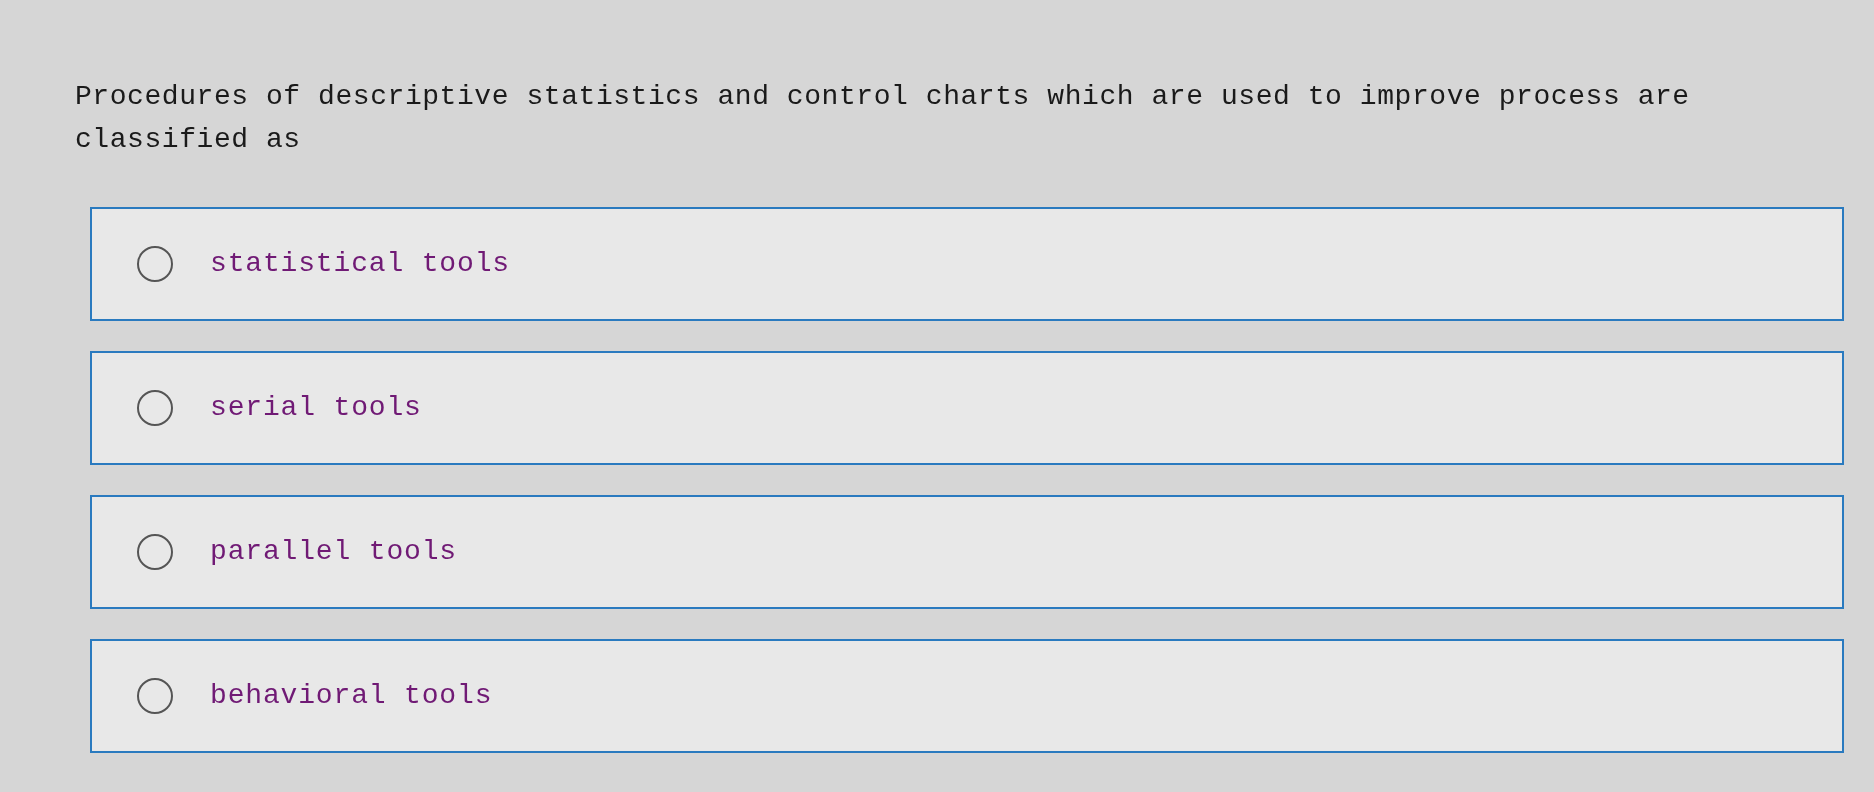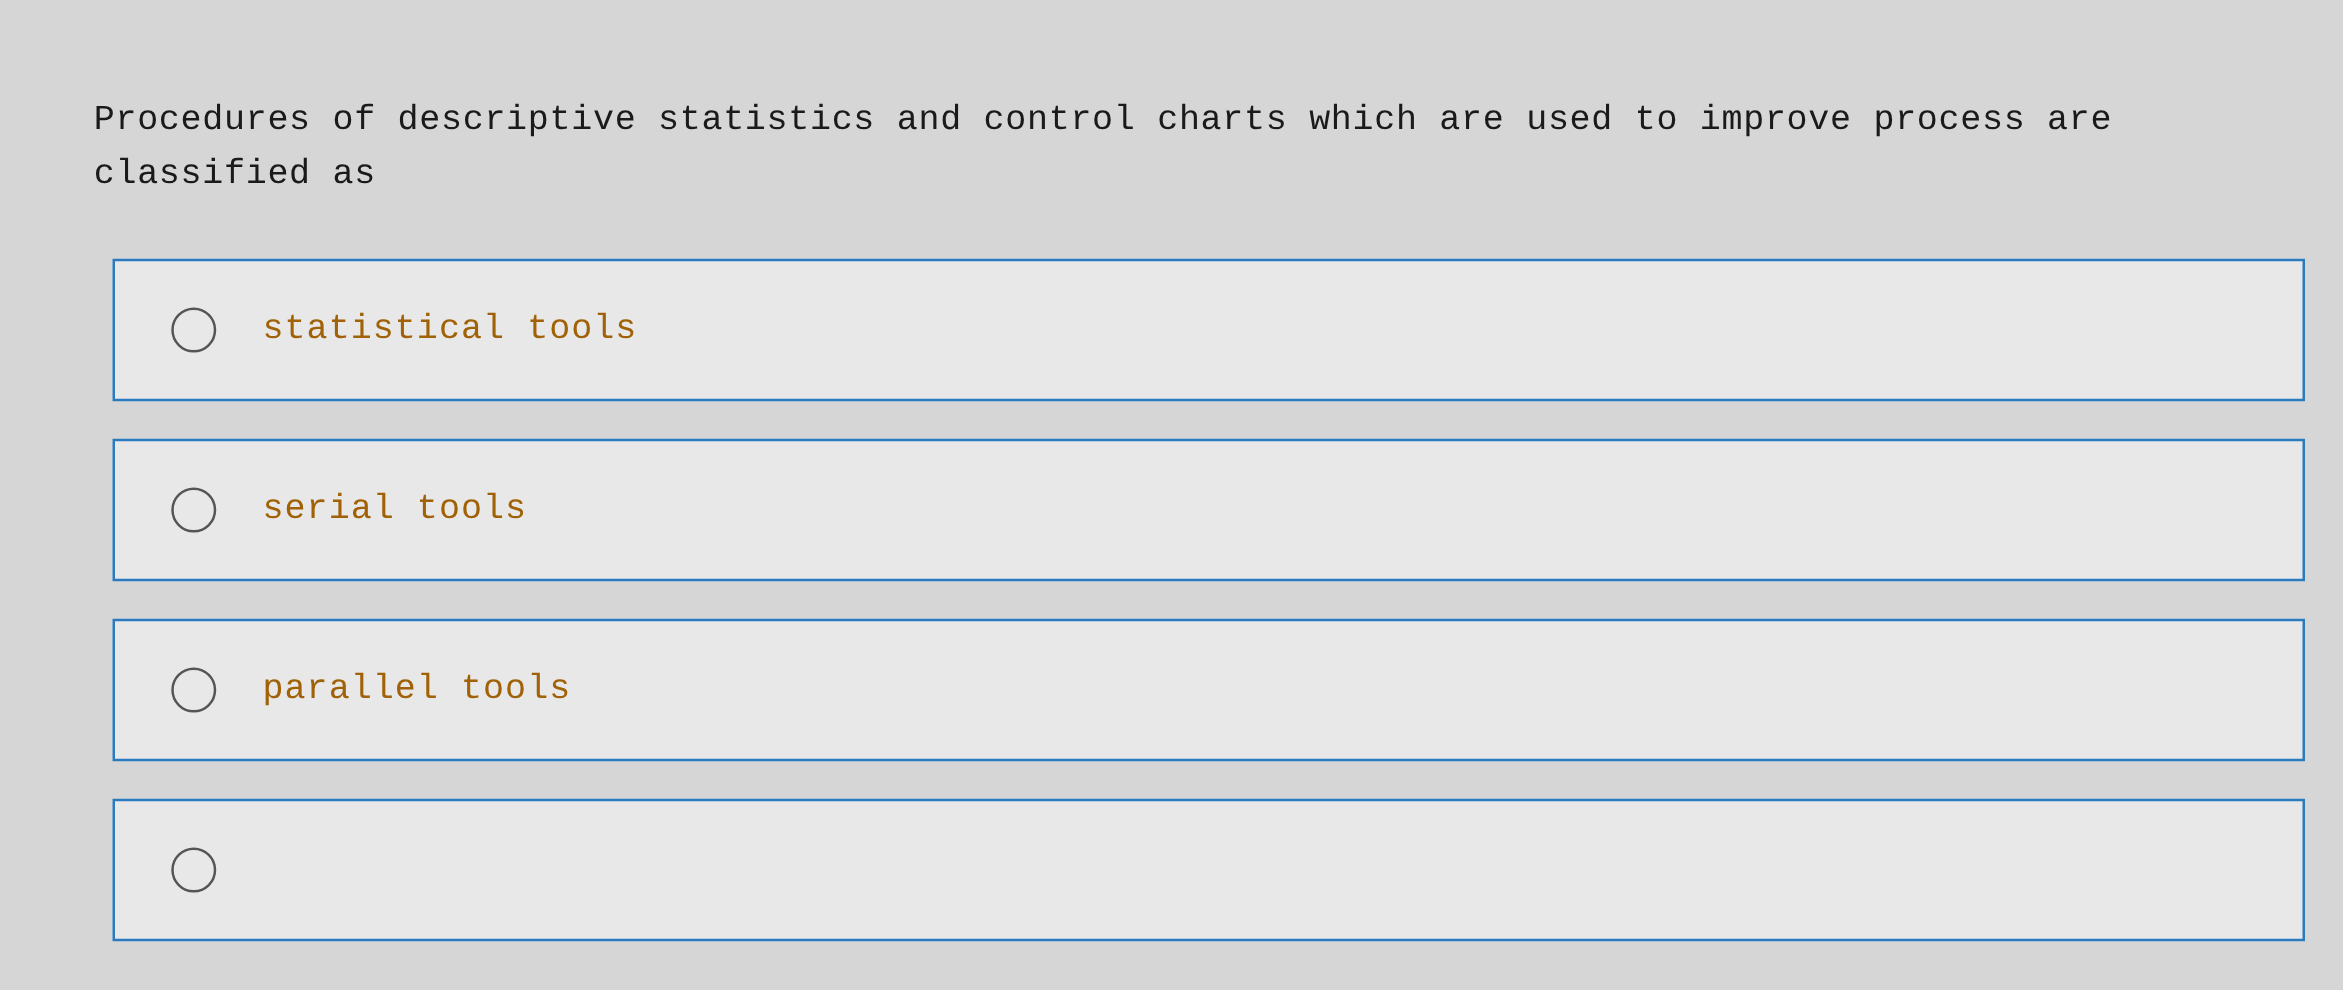--- a/index.html
+++ b/index.html
@@ -52,21 +52,21 @@
       background-color: transparent;
       margin-right: 22px;
       flex-shrink: 0;
       display: flex;
       align-items: center;
       justify-content: center;
     }
 
     .option-label {
       font-size: 28px;
-      color: #a16207;
+      color: #701a75;
       letter-spacing: 0.03em;
     }
   </style>
 </head>
 <body>
 
 <div class="question-text">Procedures of descriptive statistics and control charts which are used to improve process are classified as</div>
 
 <div class="options-container">
 
@@ -80,15 +80,16 @@
     <span class="option-label">serial tools</span>
   </div>
 
   <div class="option-row">
     <div class="radio-circle"></div>
     <span class="option-label">parallel tools</span>
   </div>
 
   <div class="option-row">
     <div class="radio-circle"></div>
+    <span class="option-label">behavioral tools</span>
   </div>
 
 </div>
 
 </body></html>

